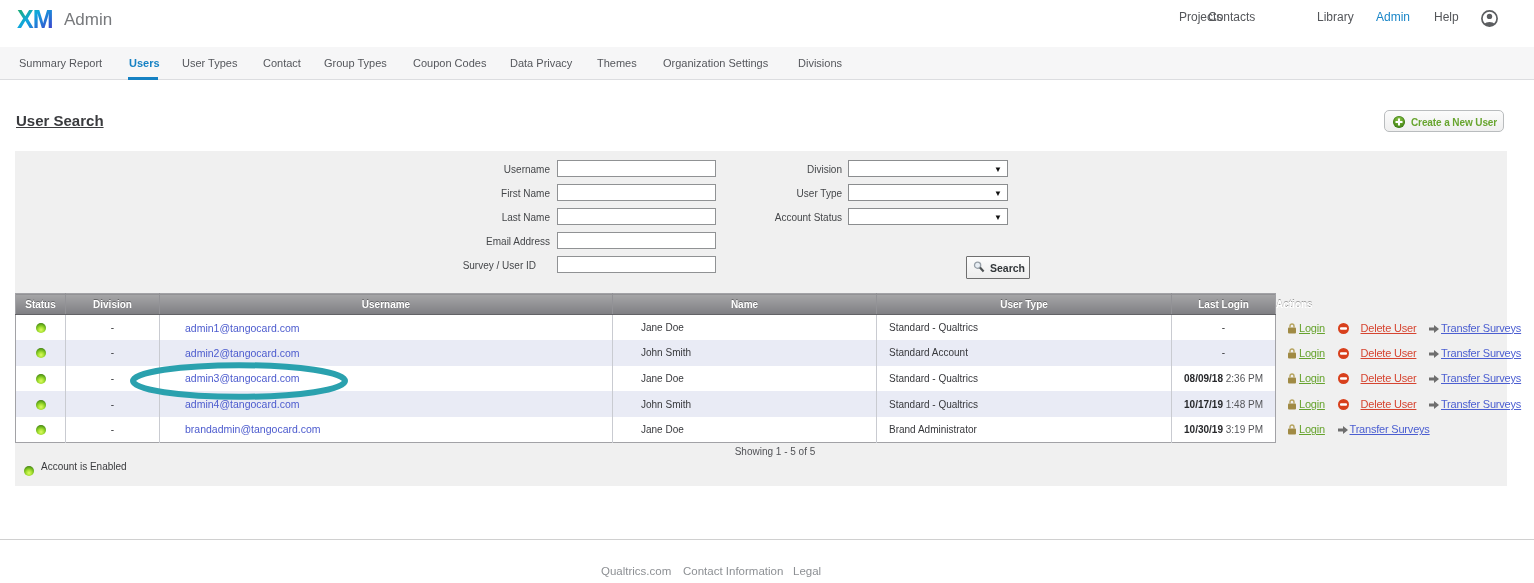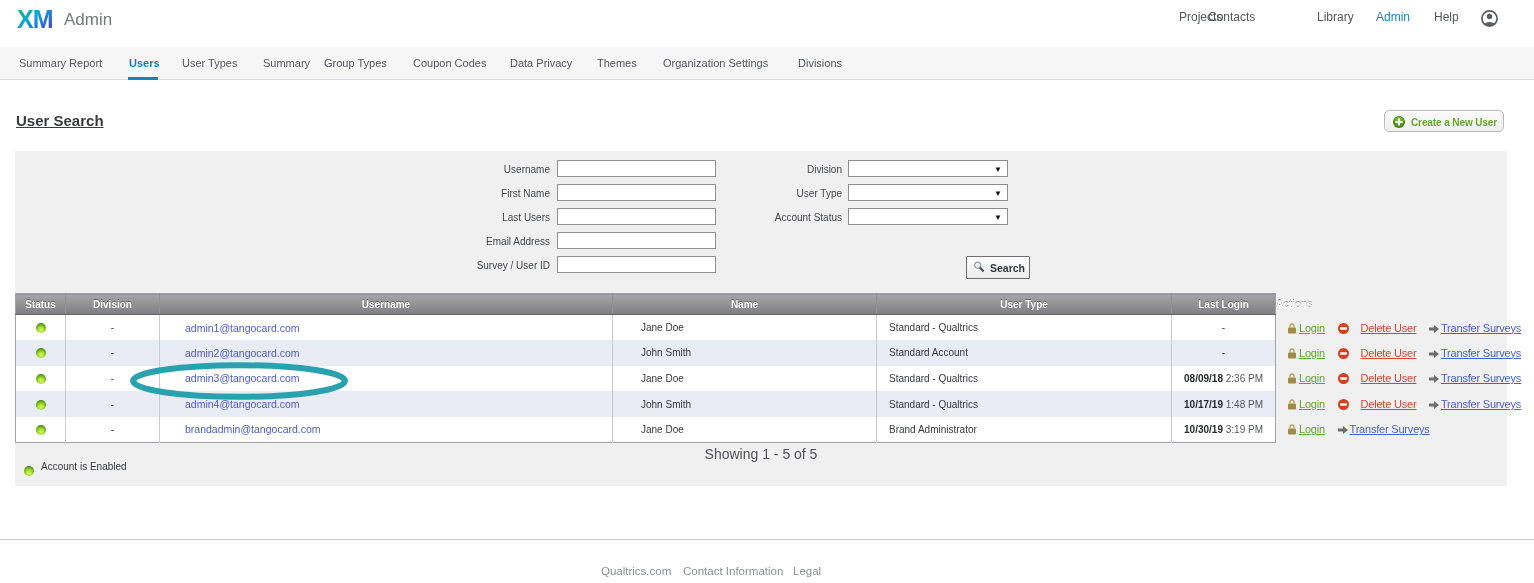--- a/index.html
+++ b/index.html
@@ -73,21 +73,21 @@
   <svg class="abs" style="left:1481px; top:10px;" width="17" height="17" viewBox="0 0 17 17">
     <circle cx="8.5" cy="8.5" r="7.6" fill="none" stroke="#5c5e61" stroke-width="1.7"></circle>
     <circle cx="8.5" cy="6.4" r="2.7" fill="#5c5e61"></circle>
     <path d="M 2.9 13.9 A 7.6 7.6 0 0 0 14.1 13.9 A 8 6.5 0 0 0 2.9 13.9 Z" fill="#5c5e61"></path>
   </svg>
 
   <div id="tabbar"></div>
   <div class="tab" style="left:19px;">Summary Report</div>
   <div class="tab active" style="left:129px;">Users</div>
   <div class="tab" style="left:182px;">User Types</div>
-  <div class="tab" style="left:263px;">Summary</div>
+  <div class="tab" style="left:263px;">Contact</div>
   <div class="tab" style="left:324px;">Group Types</div>
   <div class="tab" style="left:413px;">Coupon Codes</div>
   <div class="tab" style="left:510px;">Data Privacy</div>
   <div class="tab" style="left:597px;">Themes</div>
   <div class="tab" style="left:663px;">Organization Settings</div>
   <div class="tab" style="left:798px;">Divisions</div>
   <div id="tabunderline"></div>
 
   <div class="abs" style="left:16px; top:112px; font-size:15px; font-weight:bold; color:#3a3b3e;text-decoration:underline;">User Search</div>
 
@@ -105,23 +105,23 @@
       <rect x="5" y="2.5" width="2" height="7" fill="#fff"></rect>
       <rect x="2.5" y="5" width="7" height="2" fill="#fff"></rect>
     </svg>
     <div class="abs" style="left:26px; top:5.5px; font-size:10px; font-weight:bold; color:#68a52f; white-space:nowrap; letter-spacing:-0.1px;">Create a New User</div>
   </div>
 
   <div id="panel"></div>
 
   <div class="flabel" style="left:430px; top:164px;">Username</div>
   <div class="flabel" style="left:430px; top:188px;">First Name</div>
-  <div class="flabel" style="left:430px; top:212px;">Last Users</div>
+  <div class="flabel" style="left:430px; top:212px;">Last Name</div>
   <div class="flabel" style="left:430px; top:236px;">Email Address</div>
-  <div class="flabel" style="left:430px; top:260px;">Survey / User ID</div>
+  <div class="flabel" style="left:416px; top:260px;">Survey / User ID</div>
   <div class="finput" style="left:557px; top:160px;"></div>
   <div class="finput" style="left:557px; top:184px;"></div>
   <div class="finput" style="left:557px; top:208px;"></div>
   <div class="finput" style="left:557px; top:232px;"></div>
   <div class="finput" style="left:557px; top:256px;"></div>
 
   <div class="flabel" style="left:722px; top:164px;">Division</div>
   <div class="flabel" style="left:722px; top:188px;">User Type</div>
   <div class="flabel" style="left:722px; top:212px;">Account Status</div>
   <div class="fselect" style="left:848px; top:160px;">
@@ -259,21 +259,21 @@
                 <path d="M 3 4.5 V 3 a 2 2 0 0 1 4 0 v 1.5" fill="none" stroke="#b6a35e" stroke-width="1.4"></path>
               </svg><span class="alogin">Login</span></span>
         <span class="agrp"><svg width="10" height="10" viewBox="0 0 10 10">
                 <path d="M0 3.6 h5 V1 L10 5 5 9 V6.4 H0 Z" fill="#6e6e6e"></path>
               </svg><span class="atrans">Transfer Surveys</span></span>
       </td>
     </tr>
   </tbody>
     </table>
 
-  <div class="abs" style="left:15px; top:446px; width:1492px; text-align:center; font-size:14px; color:#515256;">Showing 1 - 5 of 5</div>
+  <div class="abs" style="left:29px; top:446px; width:1492px; text-align:center; font-size:10px; color:#515256;">Showing 1 - 5 of 5</div>
 
   <div class="abs" style="left:24px; top:460px;"><span class="orb"></span></div>
   <div class="abs" style="left:41px; top:461px; font-size:10px; color:#3a3b3e;">Account is Enabled</div>
 
   <svg class="abs" style="left:126px; top:358px;" width="226" height="46" viewBox="0 0 226 46">
     <ellipse cx="113" cy="23" rx="106" ry="15.8" fill="none" stroke="#2aa1ae" stroke-width="6"></ellipse>
   </svg>
 
   <div id="footline"></div>
   <div class="foot" style="left:601px;text-align:right;">Qualtrics.com</div>

